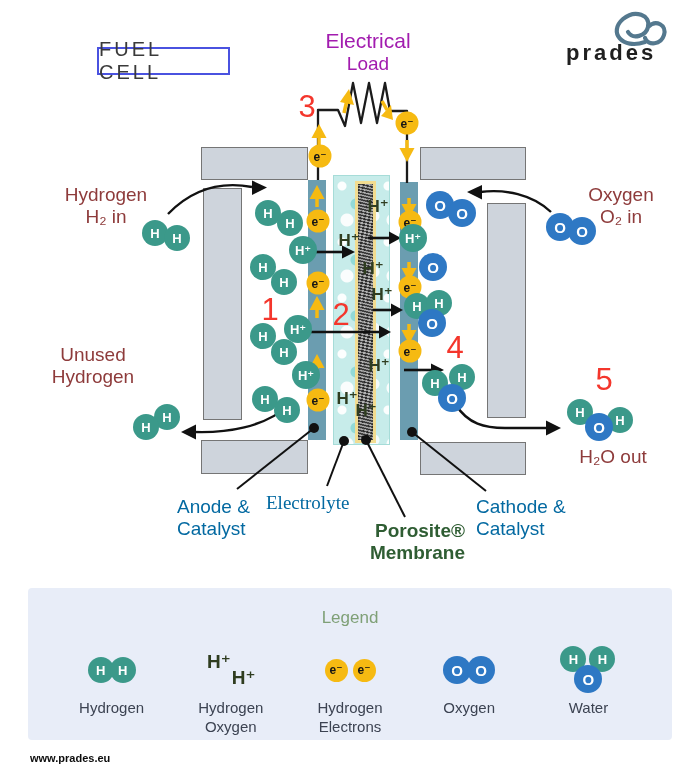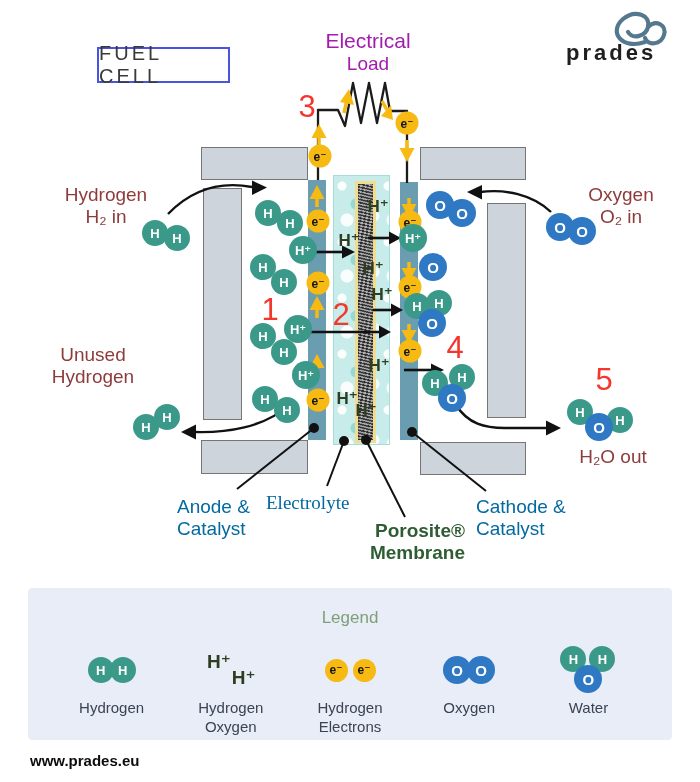--- a/index.html
+++ b/index.html
@@ -41,42 +41,42 @@
   .step{position:absolute;transform:translate(-50%,-50%);color:#F4362C;font-size:31px;
     font-weight:500;z-index:5;}
 
   
   .lbl{position:absolute;z-index:5;line-height:22px;font-size:19px;}
   .darkred{color:#8E3B3B;text-align:center;}
   .sage{color:#0369a1;}
   .dgreen{color:#2F5D33;font-weight:700;text-align:right;}
 
   
-  .badge{position:absolute;left:97px;top:47px;width:133px;height:36px;border:2px solid #4A52E0;
+  .badge{position:absolute;left:97px;top:47px;width:133px;height:28px;border:2px solid #4A52E0;
     box-sizing:border-box;display:flex;align-items:center;justify-content:center;
     font-size:20px;letter-spacing:3px;color:#3a3a3a;z-index:5;}
   .load-title{position:absolute;left:303px;top:29px;width:130px;text-align:center;z-index:5;color:#a21caf;}
   .load-title .l1{font-size:21px;line-height:24px;}
   .load-title .l2{font-size:19px;line-height:22px;}
   .brand{position:absolute;left:566px;top:40px;z-index:5;font-size:22px;font-weight:700;
     letter-spacing:3px;color:#1f1f1f;}
 
   
   .legend{position:absolute;left:28px;top:588px;width:644px;height:152px;background:#E8EDF8;
     border-radius:4px;z-index:5;}
   .legend-title{text-align:center;color:#7FA077;font-size:17px;padding-top:20px;}
   .legend-row{display:flex;justify-content:space-between;padding:14px 24px 0 24px;}
   .legend-col{width:120px;display:flex;flex-direction:column;align-items:center;}
   .legend-icon{height:56px;display:flex;align-items:center;justify-content:center;position:relative;}
   .legend-label{text-align:center;color:#3C4352;font-size:15px;line-height:19px;}
   .pm-a{position:relative;top:-9px;color:#2F3D20;font-weight:700;font-size:19px;}
   .pm-b{position:relative;top:7px;left:1px;color:#2F3D20;font-weight:700;font-size:19px;}
   .water-cluster{position:relative;width:64px;height:56px;}
 
-  .footer-url{position:absolute;left:30px;top:752px;font-size:15px;font-weight:800;color:#0c0c0c;z-index:5;}
+  .footer-url{position:absolute;left:30px;top:752px;font-size:11px;font-weight:800;color:#0c0c0c;z-index:5;}
 </style>
 </head>
 <body>
 
 <div id="stage">
 
   <div class="plate" style="left:201px;top:147px;width:107px;height:33px;"></div>
   <div class="plate" style="left:420px;top:147px;width:106px;height:33px;"></div>
   <div class="plate" style="left:203px;top:188px;width:39px;height:232px;"></div>
   <div class="plate" style="left:487px;top:203px;width:39px;height:215px;"></div>

